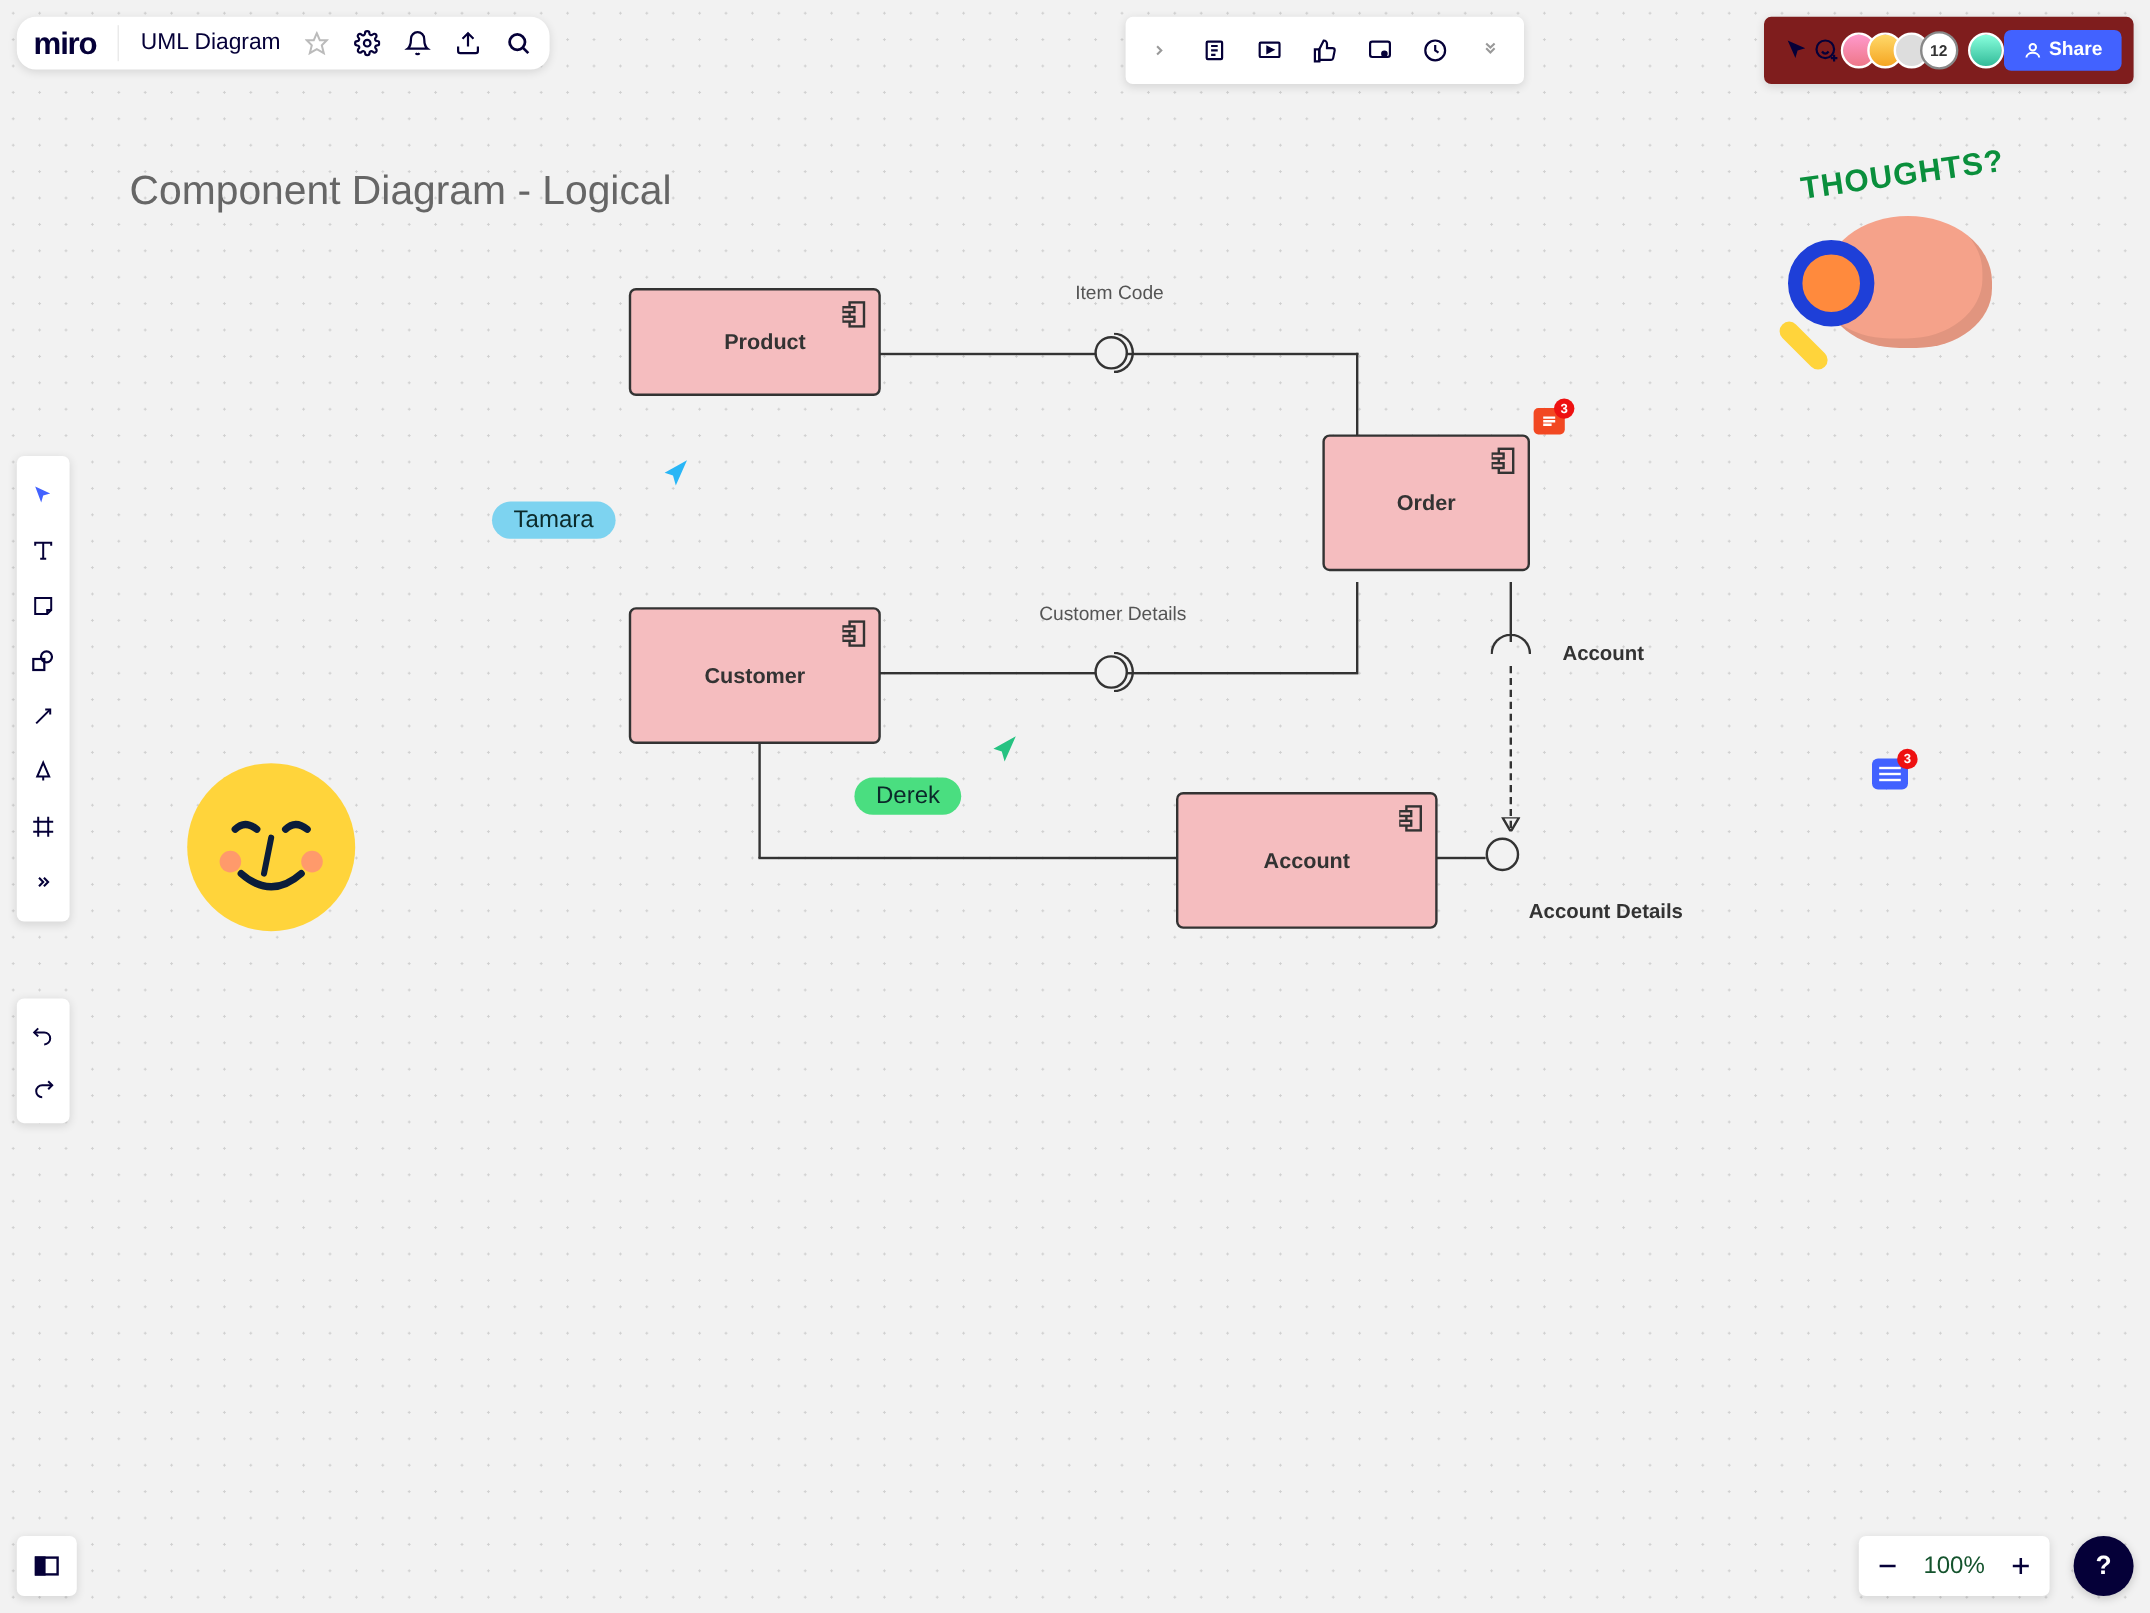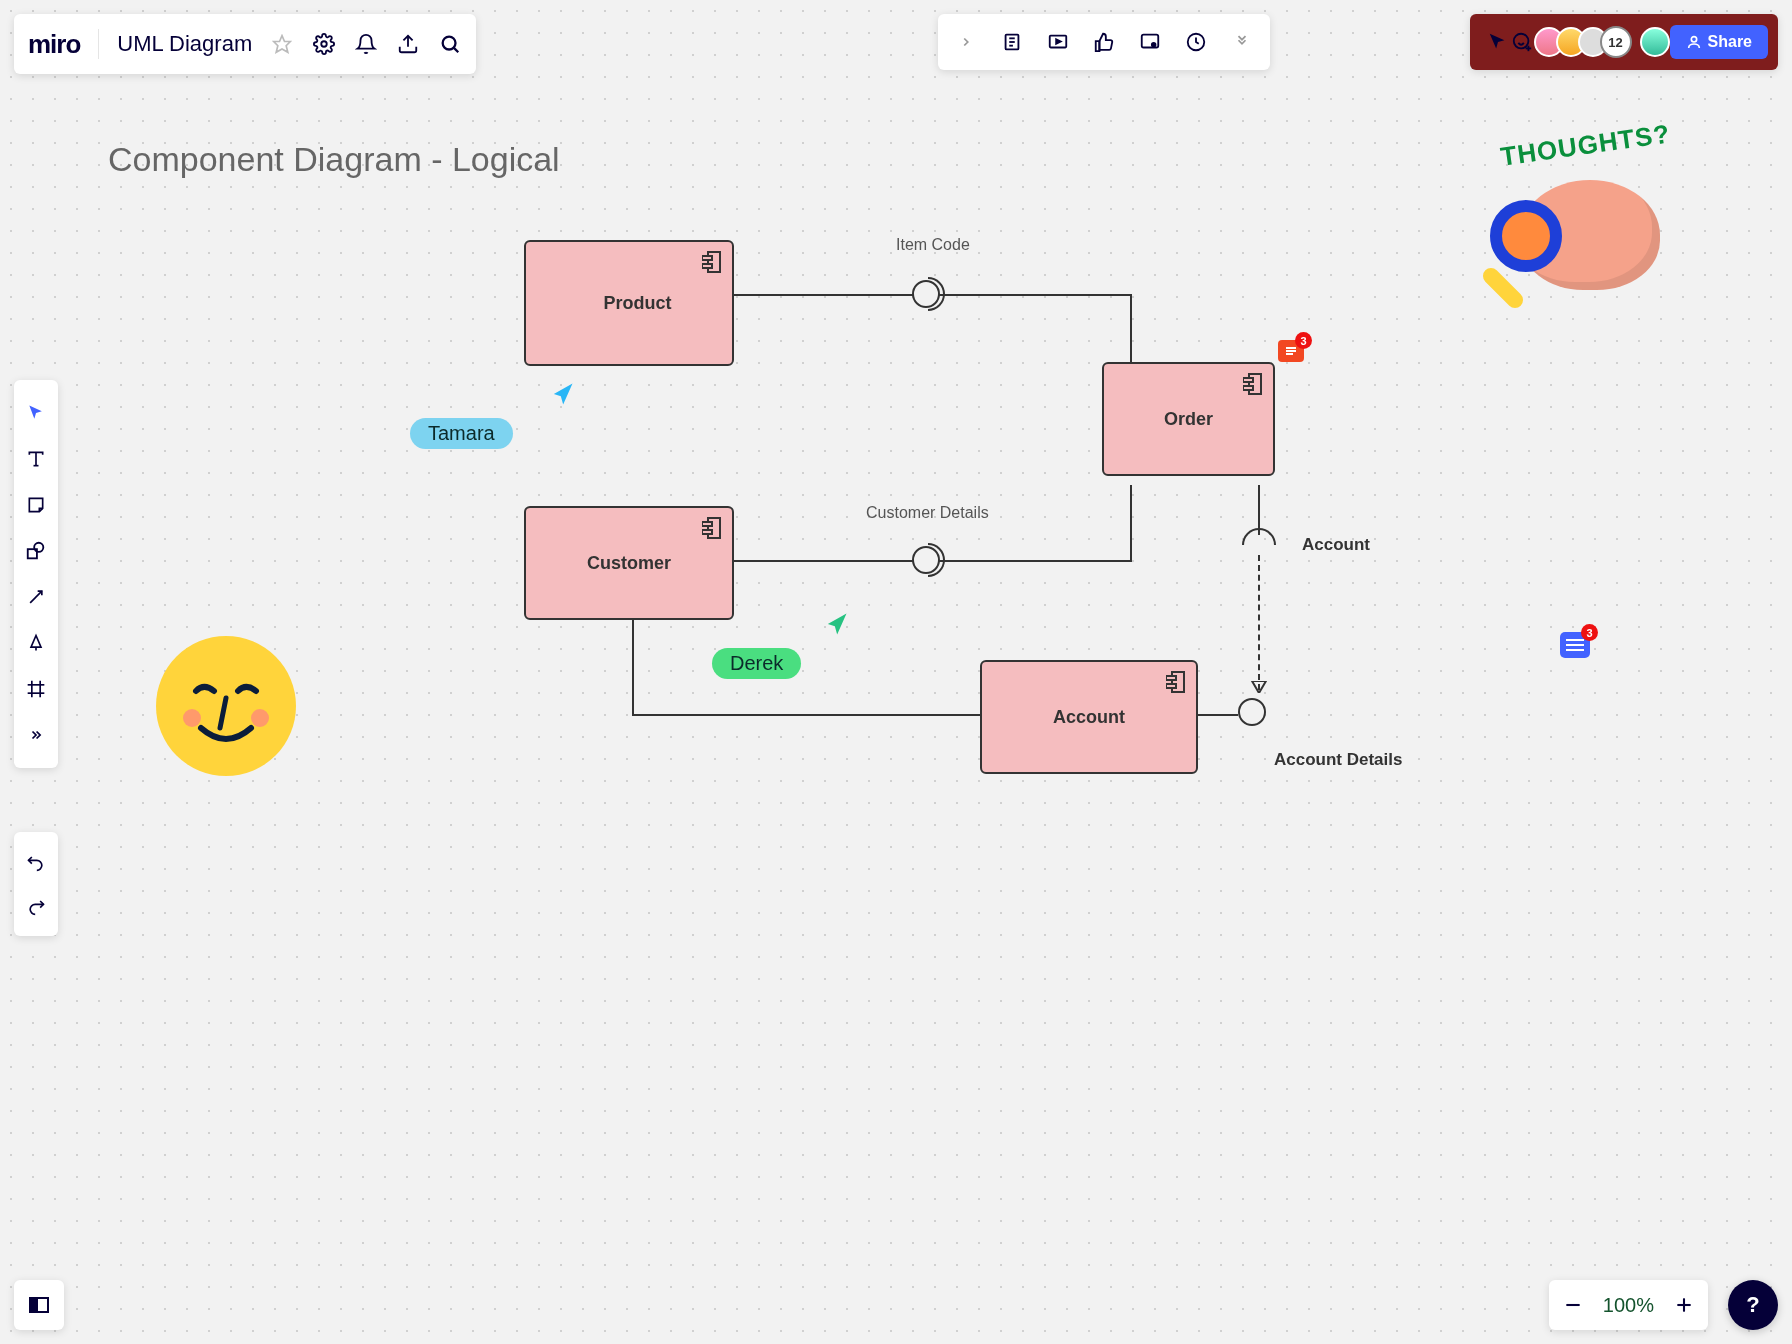--- a/index.html
+++ b/index.html
@@ -10,27 +10,27 @@
   position: relative; overflow: hidden;
 }
 .dotgrid {
   position: absolute; inset: 0;
   background-image: radial-gradient(#d0d0d0 1px, transparent 1px);
   background-size: 22px 22px;
 }
 
 .topbar-left {
   position: absolute; top: 14px; left: 14px;
-  background: #fff; border-radius: 6px;
+  background: #fff; border-radius: 16px;
   box-shadow: 0 2px 8px rgba(0,0,0,0.12);
-  display: flex; align-items: center; height: 60px; padding: 0 14px; gap: 18px;
+  display: flex; align-items: center; height: 44px; padding: 0 14px; gap: 18px;
 }
 .logo { font-weight: 900; font-size: 26px; letter-spacing: -1px; color:#050038;}
 .divider { width:1px; height:30px; background:#e5e5e5;}
-.board-title { font-size: 22px; color:#050038; }
+.board-title { font-size: 19px; color:#050038; }
 .toolbar-icon { width:24px; height:24px; display:flex; align-items:center; justify-content:center; color:#050038;}
 .topbar-center {
   position: absolute; top:14px; left: 938px;
   background:#fff; border-radius:6px; height:56px;
   box-shadow:0 2px 8px rgba(0,0,0,0.12);
   display:flex; align-items:center; padding:0 16px; gap:22px;
 }
 .topbar-right {
   position: absolute; top:14px; right:14px;
   background:#7f1d1d; border-radius:6px; height:56px;
@@ -341,21 +341,21 @@
 <div class="ball" style="left:1238px;top:698px;"></div>
 <div class="socket" style="left:907px;top:275px;transform:rotate(90deg);transform-origin:left top;left:945px;top:277px;"></div>
 <div class="socket" style="left:945px;top:543px;transform:rotate(90deg);transform-origin:left top;"></div>
 <div class="socket" style="left:1242px;top:528px;"></div>
 
 <div class="conn-label" style="left:896px;top:236px;">Item Code</div>
 <div class="conn-label" style="left:866px;top:504px;">Customer Details</div>
 <div class="conn-label-bold" style="left:1302px;top:535px;">Account</div>
 <div class="conn-label-bold" style="left:1274px;top:750px;">Account Details</div>
 
-<div class="component" style="left:524px;top:240px;width:210px;height:126px;padding-left:17px;">
+<div class="component" style="left:524px;top:240px;width:210px;height:90px;padding-left:17px;">
   <span>Product</span>
   <svg class="component-icon" viewBox="0 0 20 24">
       <rect x="6" y="2" width="12" height="20" fill="none" stroke="#333" stroke-width="2"></rect>
       <rect x="0" y="6" width="10" height="4" fill="#f5bdbf" stroke="#333" stroke-width="2"></rect>
       <rect x="0" y="14" width="10" height="4" fill="#f5bdbf" stroke="#333" stroke-width="2"></rect>
     </svg>
 </div>
 <div class="component" style="left:524px;top:506px;width:210px;height:114px;">
   <span>Customer</span>
   <svg class="component-icon" viewBox="0 0 20 24">

